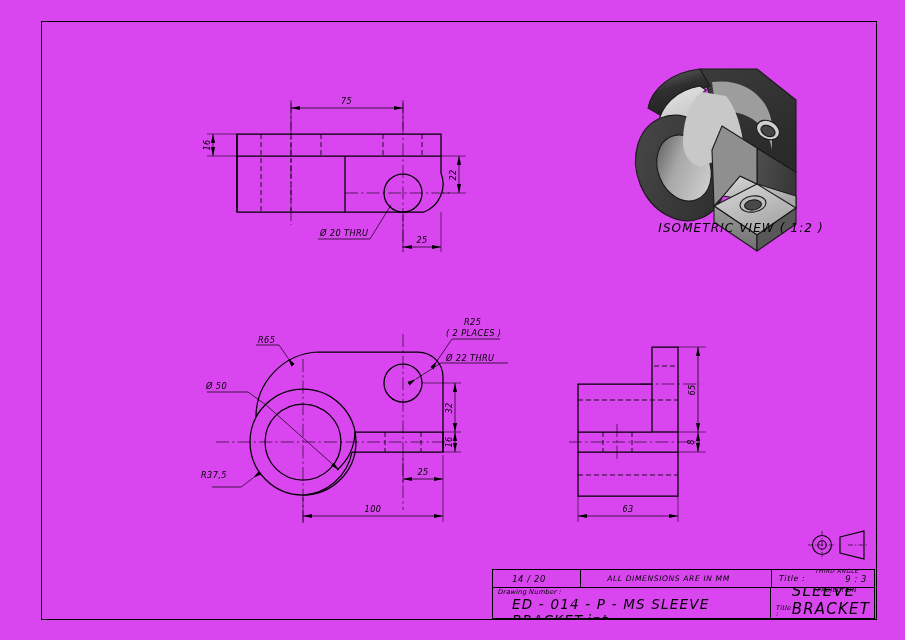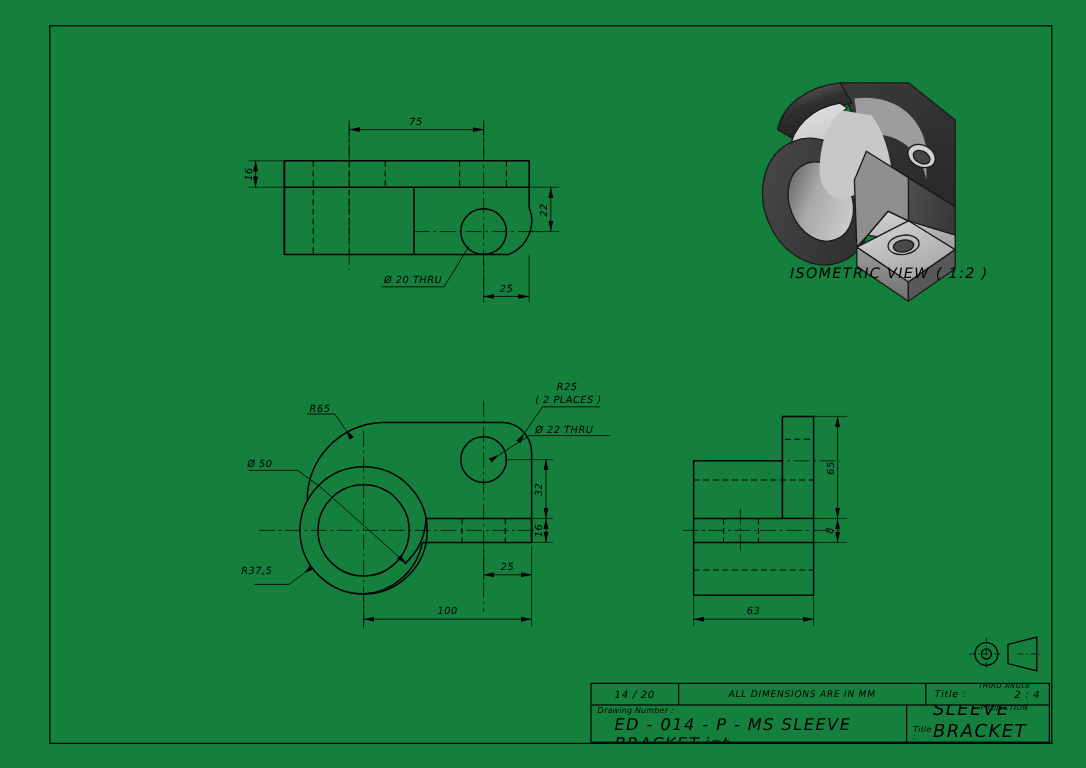--- a/index.html
+++ b/index.html
@@ -11,21 +11,21 @@
   body {
     width: 905px;
     height: 640px;
     overflow: hidden;
     font-family: "DejaVu Sans", sans-serif;
   }
   #sheet {
     position: relative;
     width: 905px;
     height: 640px;
-    background: #15803d;
+    background: #d946ef;
   }
   #sheet-border {
     position: absolute;
     left: 41px;
     top: 21px;
     width: 836px;
     height: 599px;
     border: 1.6px solid #000;
     box-sizing: border-box;
   }
@@ -80,20 +80,21 @@
     width: 383px;
     height: 50px;
     box-sizing: border-box;
     border: 1.4px solid #000;
     display: flex;
     flex-direction: column;
   }
   .tb-row {
     display: flex;
     width: 100%;
+    gap: 15px;
   }
   .tb-row-top { height: 18px; }
   .tb-row-bot { height: 30px; border-top: 1.4px solid #000; flex: 1; }
   .tb-cell {
     box-sizing: border-box;
     display: flex;
     align-items: center;
     position: relative;
     overflow: hidden;
   }
@@ -443,21 +444,21 @@
 
     <div class="tb-row tb-row-top">
       <div class="tb-cell" id="tb-page">
         <span class="tb-val">14  / 20</span>
       </div>
       <div class="tb-cell" id="tb-units">
         <span class="tb-val" style="font-size:7.6px;text-align:right;">ALL DIMENSIONS ARE IN MM</span>
       </div>
       <div class="tb-cell" id="tb-scale">
         <span class="tb-val" style="font-size:7.8px;">Title :</span>
-        <span class="tb-val">2 : 4</span>
+        <span class="tb-val">9 : 3</span>
       </div>
     </div>
 
     <div class="tb-row tb-row-bot">
       <div class="tb-cell" id="tb-drawnum">
         <span class="tb-label tb-caption">Drawing Number :</span>
         <div class="tb-content">
           <span class="tb-val-big">ED - 014 - P - MS SLEEVE BRACKET.ipt</span>
         </div>
       </div>

